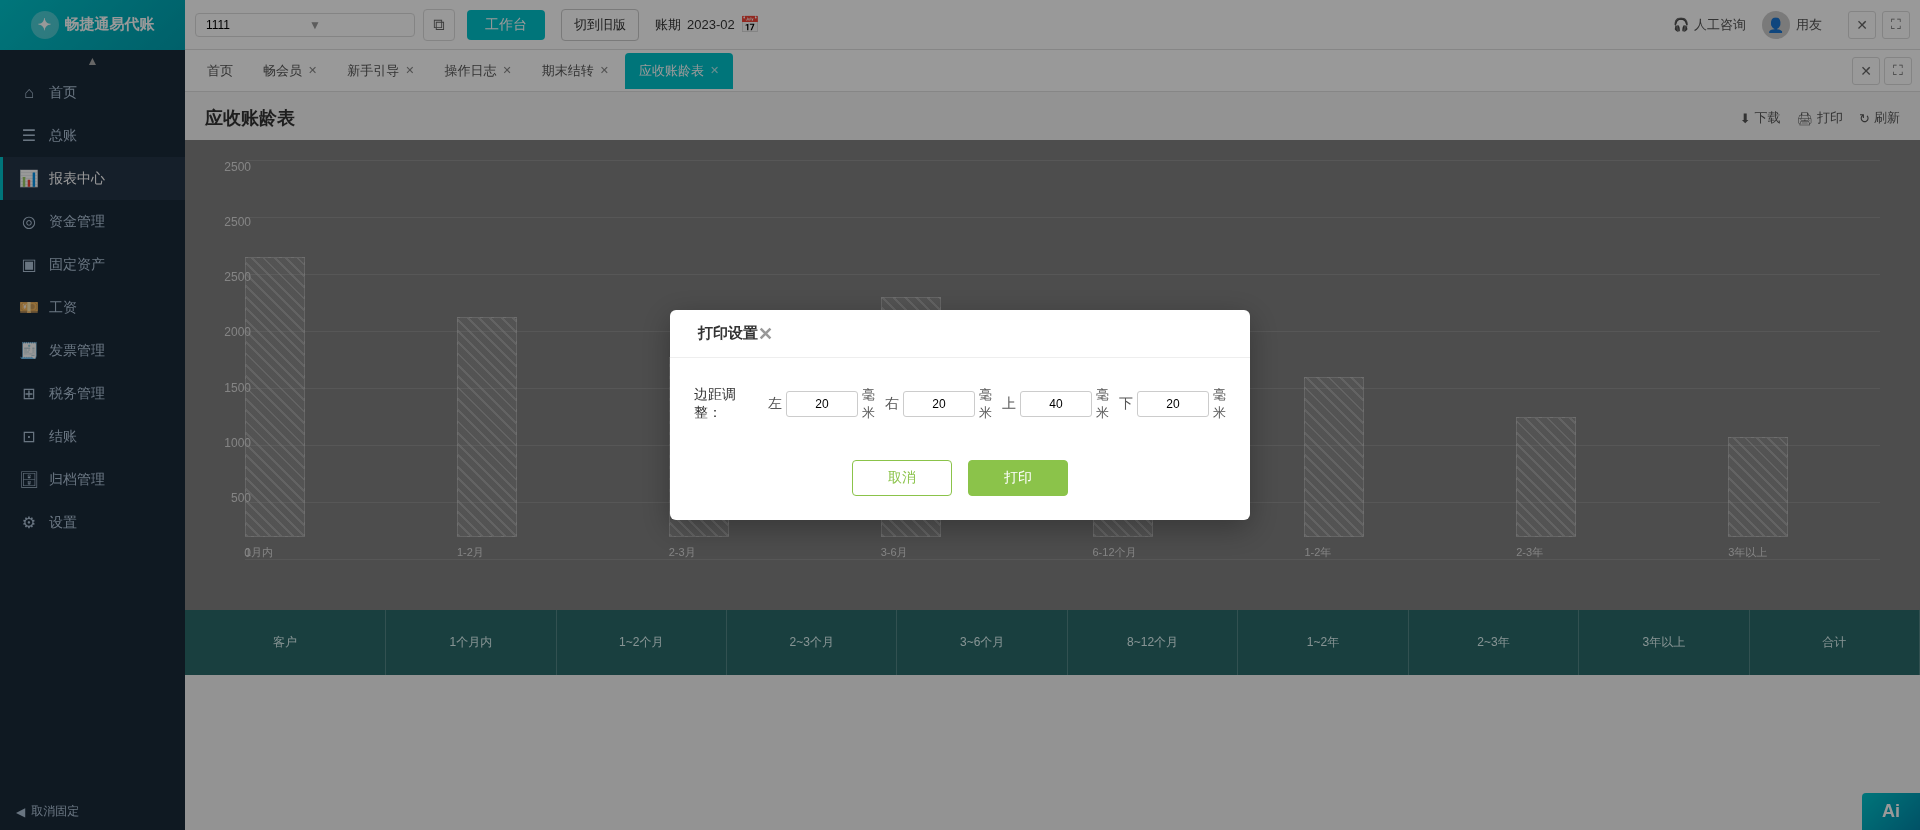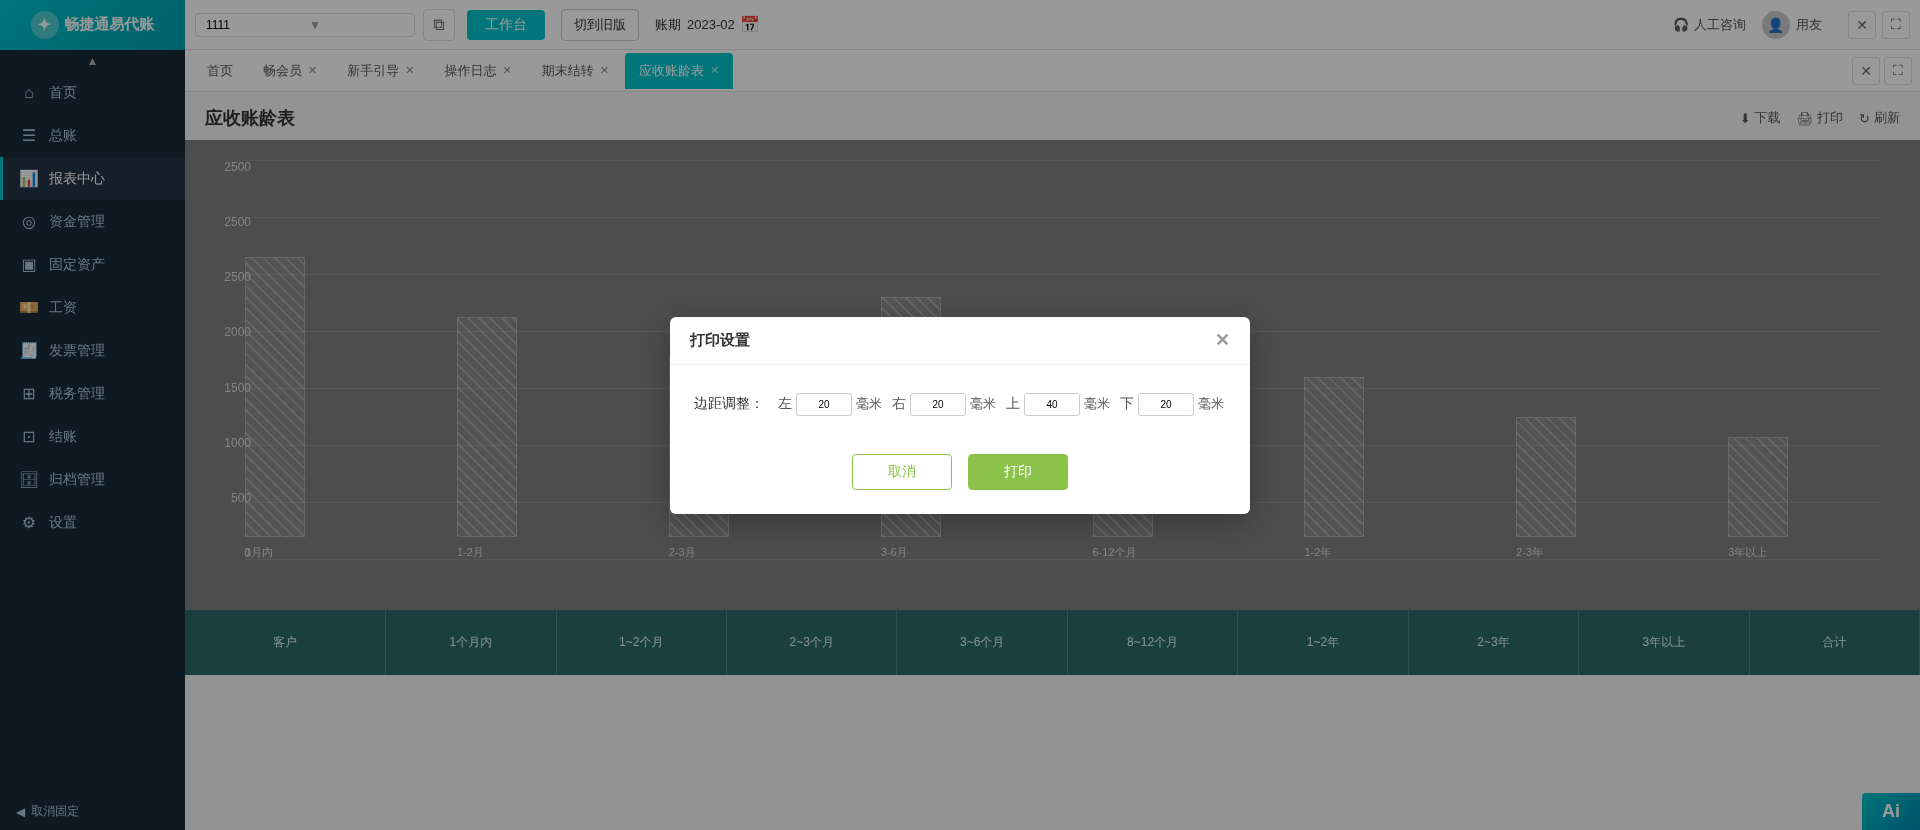--- a/index.html
+++ b/index.html
@@ -321,22 +321,22 @@
       justify-content: center;
     }
     .modal {
       background: #fff;
       border-radius: 6px;
       box-shadow: 0 8px 30px rgba(0,0,0,0.3);
       width: 580px;
       overflow: hidden;
     }
     .modal-header {
-      display: flex; align-items: center; justify-content: space-between;
-      padding: 14px 20px;
+      display: flex; align-items: center; 
+      padding: 14px 28px;
       border-bottom: 1px solid #eee;
       font-size: 15px; font-weight: bold; color: #333;
     }
     .modal-close {
       cursor: pointer; color: #999; font-size: 18px; line-height: 1;
     }
     .modal-body {
       padding: 28px 24px;
       display: flex;
       flex-direction: column;
@@ -347,25 +347,25 @@
       align-items: center;
       gap: 10px;
       font-size: 14px; color: #333;
     }
     .margin-label { margin-right: 4px; }
     .margin-input-group {
       display: flex; align-items: center; gap: 4px;
     }
     .margin-side-label { color: #555; }
     .margin-input {
-      width: 56px;
+      width: 72px;
       border: 1px solid #ccc;
       border-radius: 3px;
       padding: 5px 8px;
-      font-size: 10px;
+      font-size: 12px;
       text-align: center;
     }
     .margin-unit { color: #555; font-size: 13px; }
     .modal-footer {
       display: flex; justify-content: center; gap: 16px;
       padding: 10px 24px 24px;
     }
     .btn-cancel {
       background: #fff;
       border: 1px solid #8bc34a;

